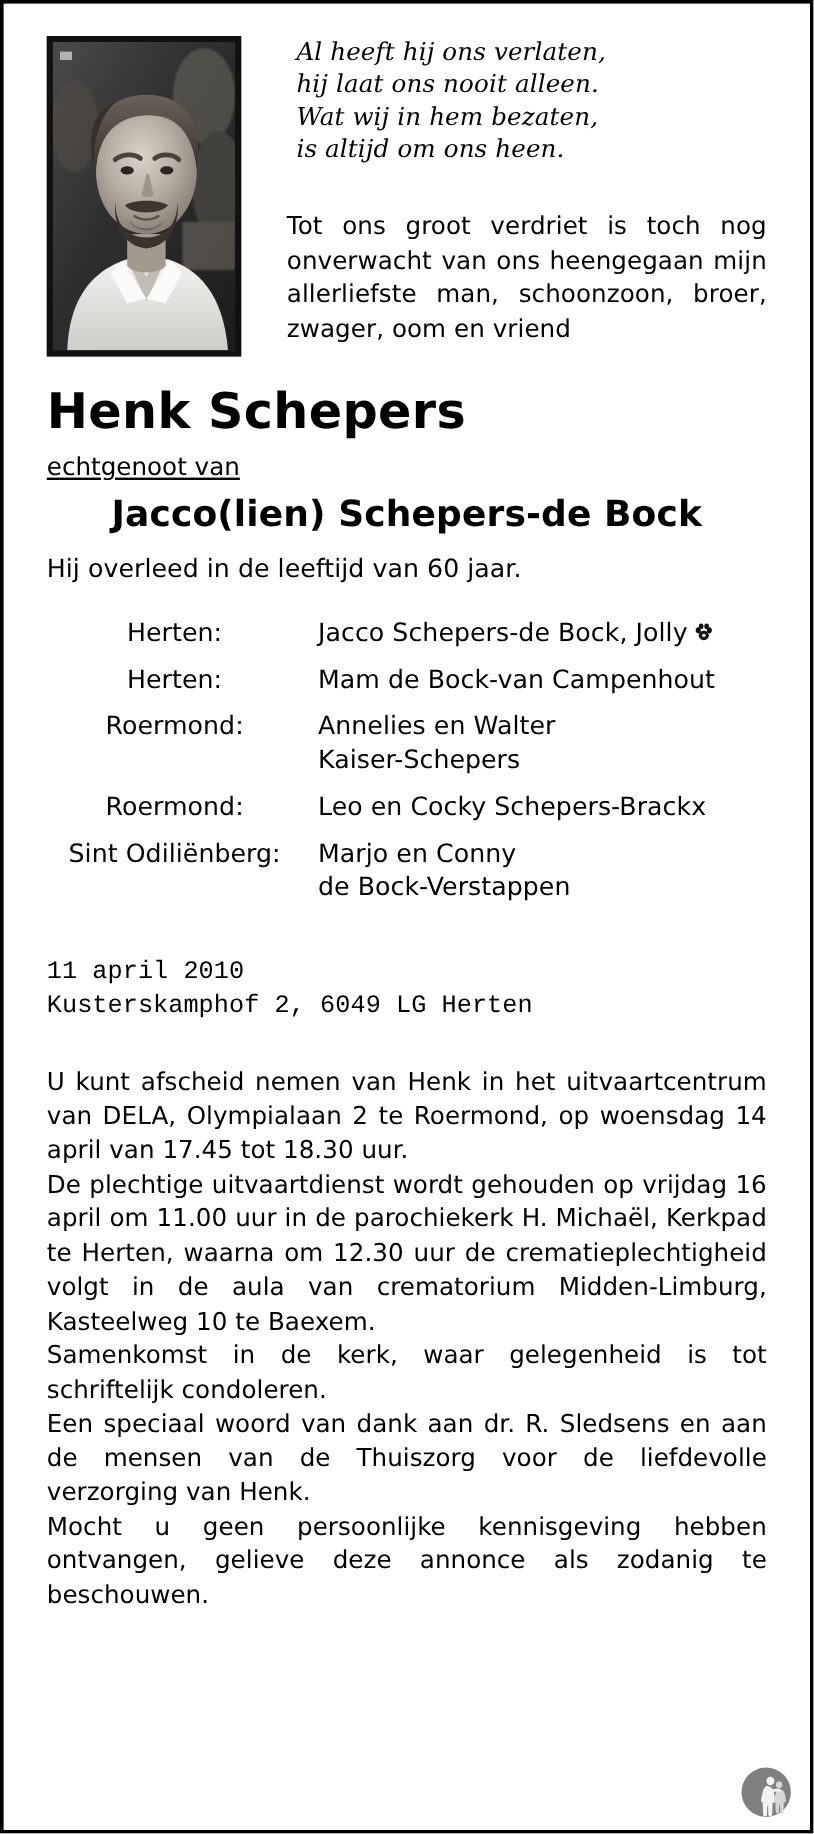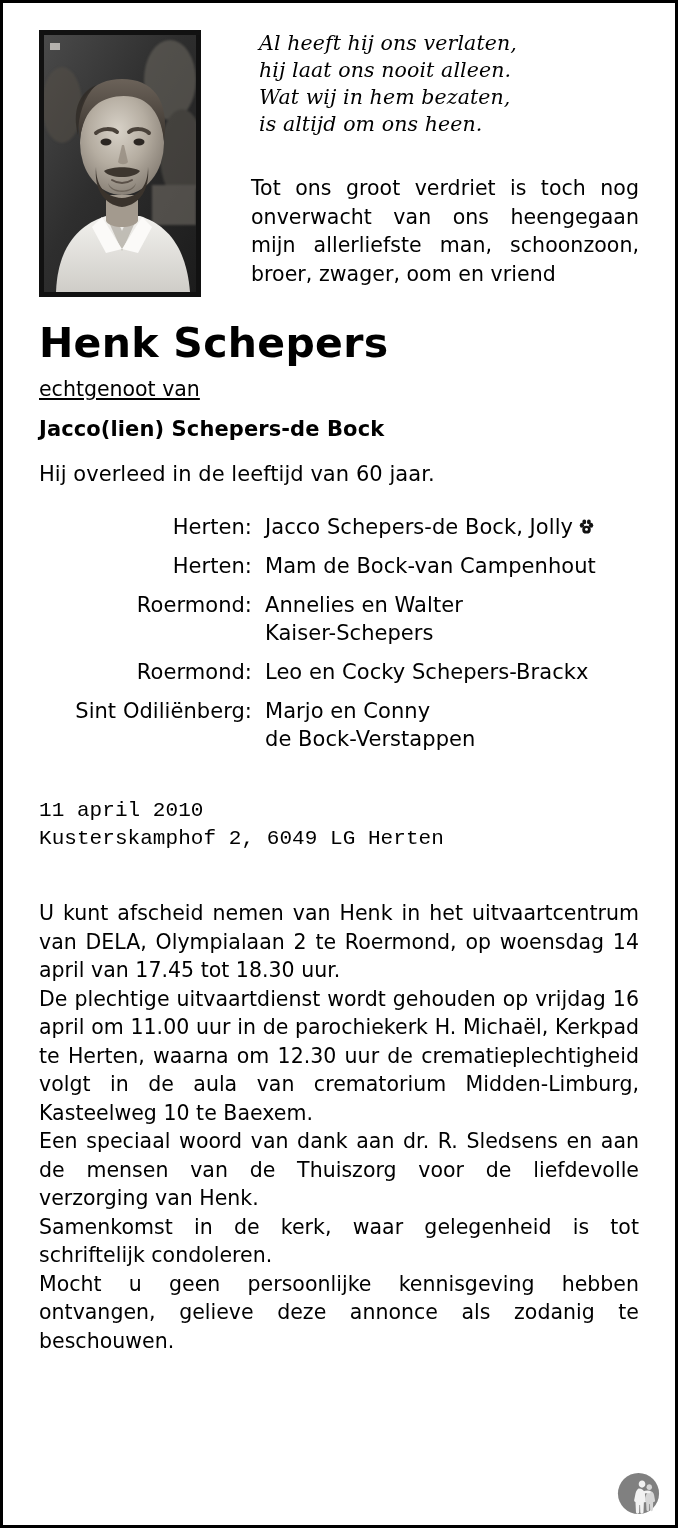--- a/index.html
+++ b/index.html
@@ -22,21 +22,21 @@
     position:relative;
     box-sizing:border-box;
     width:100%;height:100%;
     padding:27px 36px 10px 36px;
   }
 
   
   .top{
     display:flex;
     align-items:flex-start;
-    gap:12px;
+    gap:0;
   }
   .photo-wrap{
     flex:0 0 auto;
     width:162px;
     height:267px;
     border:5px solid #111111;
     box-sizing:border-box;
     background:#2a2a2a;
     position:relative;
     overflow:hidden;
@@ -79,23 +79,23 @@
     letter-spacing:0.3px;
     margin-top:22px;
   }
   .spouse-label{
     font-size:20.5px;
     line-height:26px;
     margin-top:9px;
     text-decoration:underline;
   }
   .spouse-name{
-    text-align:left;
+    text-align:center;
     font-weight:bold;
-    font-size:21px;
+    font-size:30px;
     line-height:32px;
     letter-spacing:0.1px;
     margin-top:11px;
   }
   .age-line{
     font-size:21px;
     line-height:28px;
     margin-top:15px;
     letter-spacing:0.05px;
   }
@@ -108,21 +108,21 @@
   }
   .survivors td{
     vertical-align:top;
     padding:0;
     font-size:21px;
     line-height:28px;
     letter-spacing:0.05px;
   }
   .survivors tr{ }
   .sv-place{
-    text-align:right;
+    text-align:center;
     white-space:nowrap;
     width:213px;
     padding-right:0 !important;
   }
   .sv-names{
     text-align:left;
     padding-left:13px !important;
     white-space:pre-line;
   }
   .sv-row-gap td{ padding-top:11px !important; }
@@ -146,21 +146,21 @@
 
   
   .para{
     font-size:20.5px;
     line-height:28.5px;
     text-align:justify;
     text-align-last:left;
     letter-spacing:0.02px;
     -webkit-hyphens:none;hyphens:none;
   }
-  .para.first{ margin-top:46px; }
+  .para.first{ margin-top:34px; }
 
   
   .logo{
     position:absolute;
     right:13px;
     bottom:8px;
     width:47px;height:47px;
   }
   .logo svg{display:block;width:100%;height:100%;}
 </style>
@@ -285,22 +285,22 @@
 de Bock-Verstappen</td>
         </tr>
       </tbody>
     </table>
 
     <div class="address"><span>11 april 2010</span>
 <span>Kusterskamphof 2, 6049 LG Herten</span></div>
 
     <div class="para first">U kunt afscheid nemen van Henk in het uitvaartcentrum van DELA, Olympialaan 2 te Roermond, op woensdag 14 april van 17.45 tot 18.30 uur.</div>
     <div class="para">De plechtige uitvaartdienst wordt gehouden op vrijdag 16 april om 11.00 uur in de parochiekerk H. Michaël, Kerkpad te Herten, waarna om 12.30 uur de crematieplechtigheid volgt in de aula van crematorium Midden-Limburg, Kasteelweg 10 te Baexem.</div>
+    <div class="para">Samenkomst in de kerk, waar gelegenheid is tot schriftelijk condoleren.</div>
     <div class="para">Een speciaal woord van dank aan dr. R. Sledsens en aan de mensen van de Thuiszorg voor de liefdevolle verzorging van Henk.</div>
-    <div class="para">Samenkomst in de kerk, waar gelegenheid is tot schriftelijk condoleren.</div>
     <div class="para">Mocht u geen persoonlijke kennisgeving hebben ontvangen, gelieve deze annonce als zodanig te beschouwen.</div>
 
     <div class="logo">
       <svg viewBox="0 0 48 48" aria-hidden="true">
         <circle cx="24" cy="24" r="21" fill="#808080"></circle>
         <g fill="#f2f2f2">
           <path d="M27.6 10.8c2.0 0 3.4 1.6 3.4 3.6 0 2.0-1.5 3.6-3.4 3.6-1.9 0-3.4-1.6-3.4-3.6 0-2.0 1.5-3.6 3.4-3.6z"></path>
           <path d="M24.2 18.8c3.3 0 5.6 1.9 6.2 5.0l1.4 7.4c0.2 1.0-0.4 1.8-1.3 1.8h-1.0l-0.4 10.0c-0.05 1.0-0.8 1.6-1.7 1.6-0.9 0-1.6-0.7-1.6-1.7l-0.2-7.1h-0.7l-0.2 7.1c-0.02 1.0-0.7 1.7-1.6 1.7-0.9 0-1.65-0.6-1.7-1.6l-0.5-10.4c-1.0-0.2-1.5-1.0-1.3-2.0l1.4-6.8c0.6-3.1 2.9-5.0 3.2-5.0z"></path>
         </g>
         <g fill="#d6d6d6">

